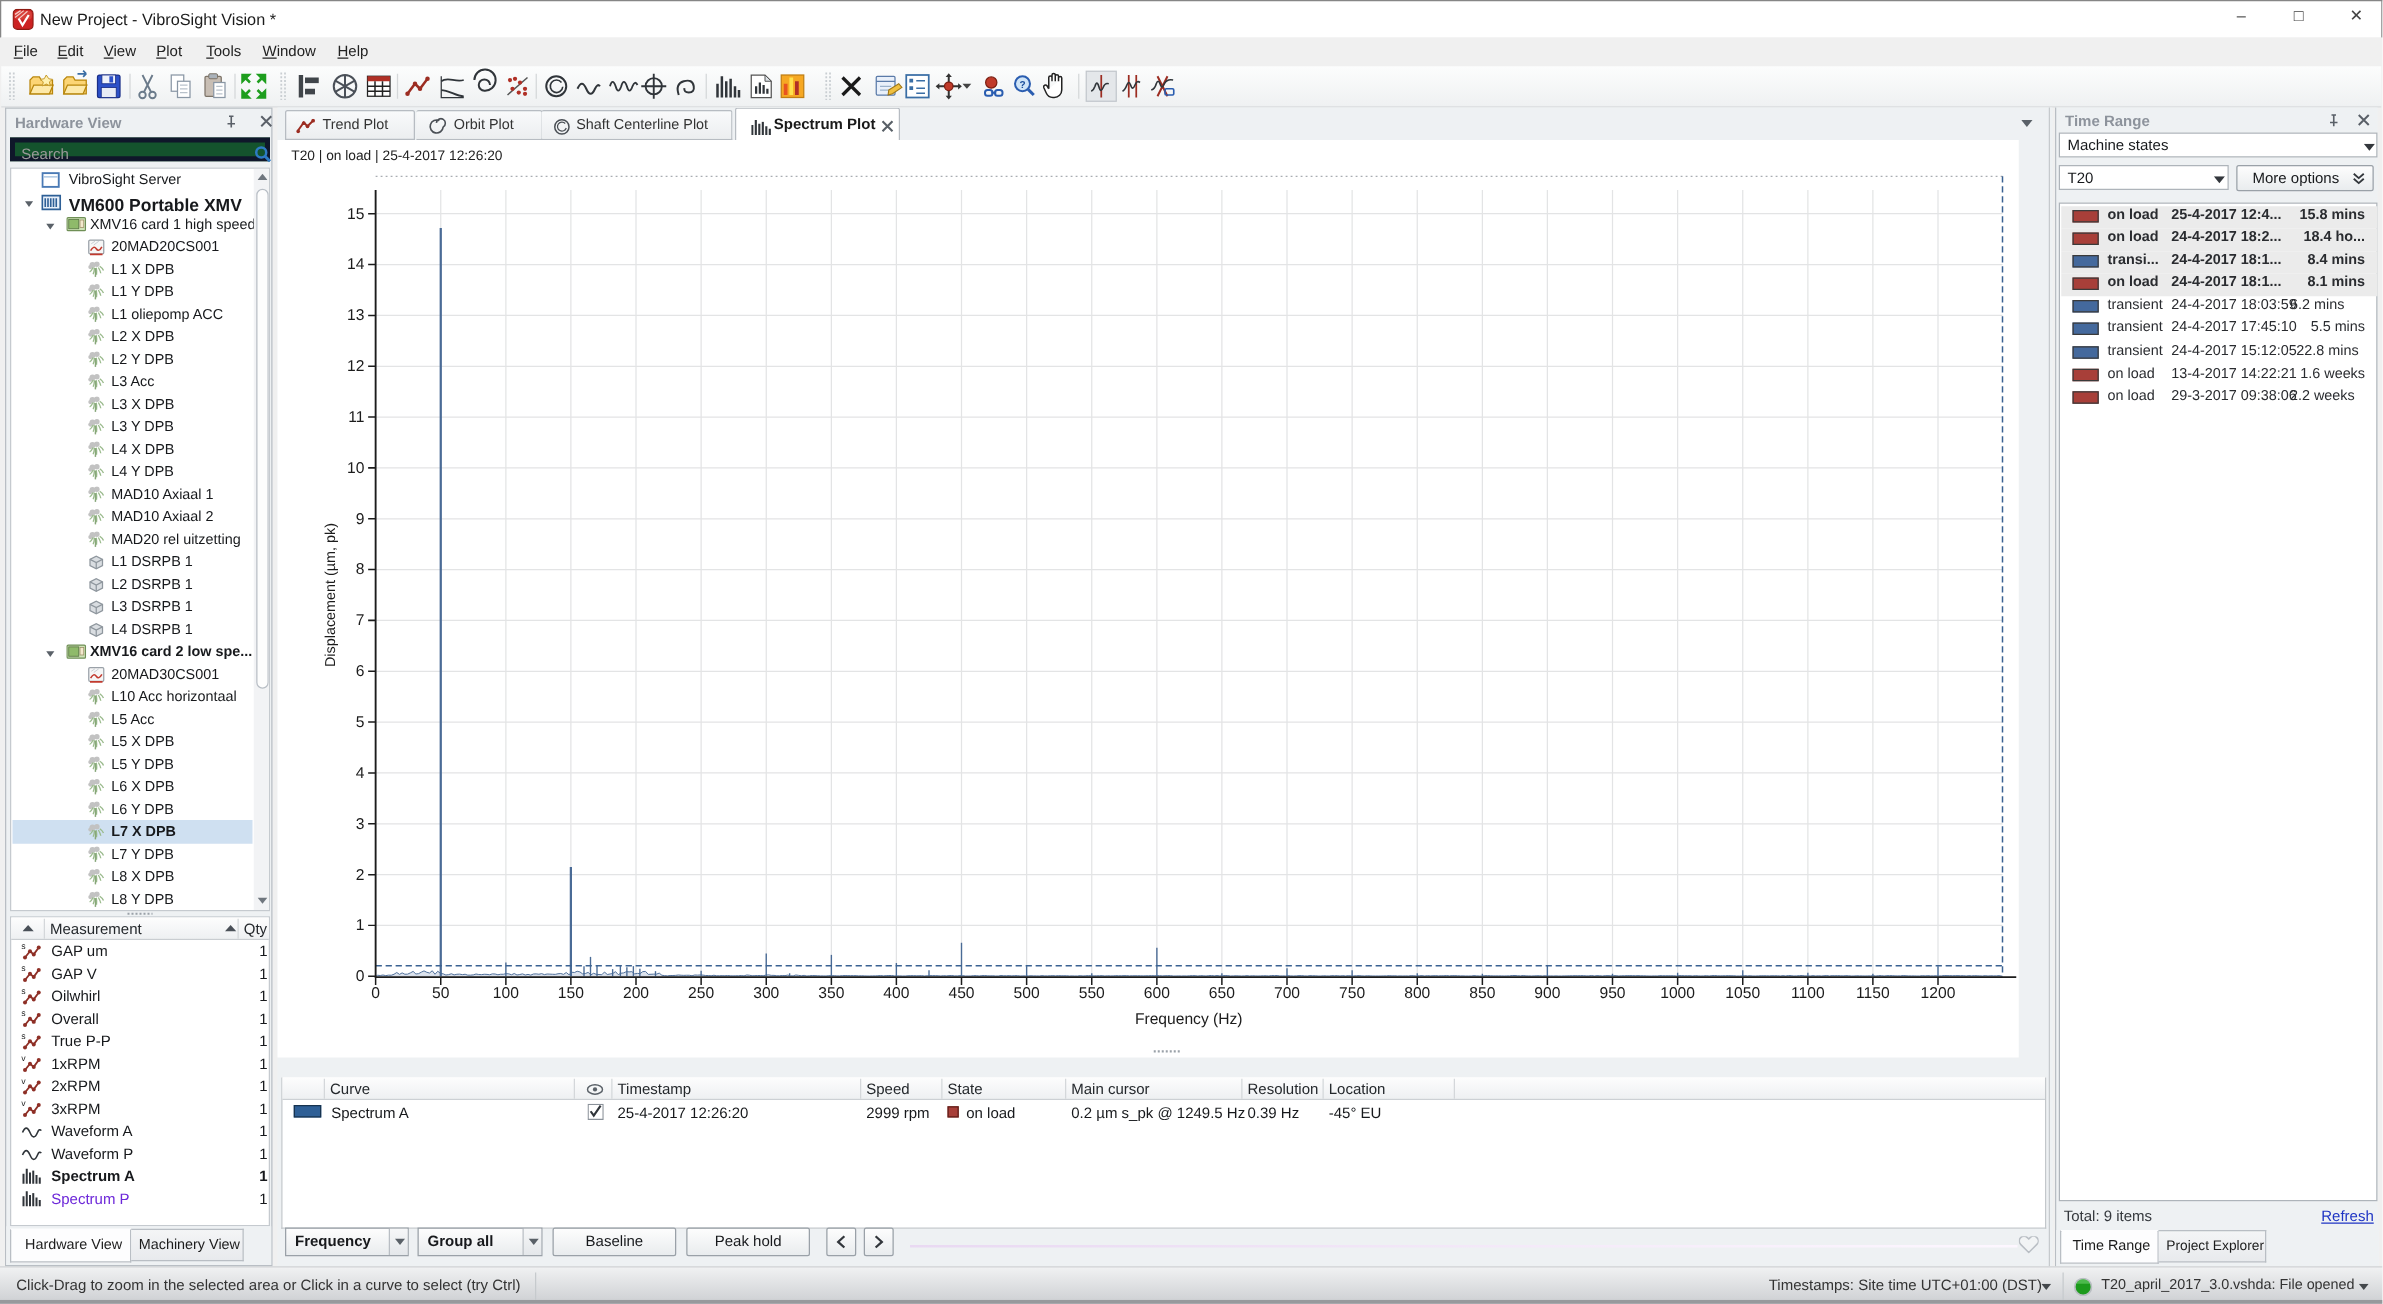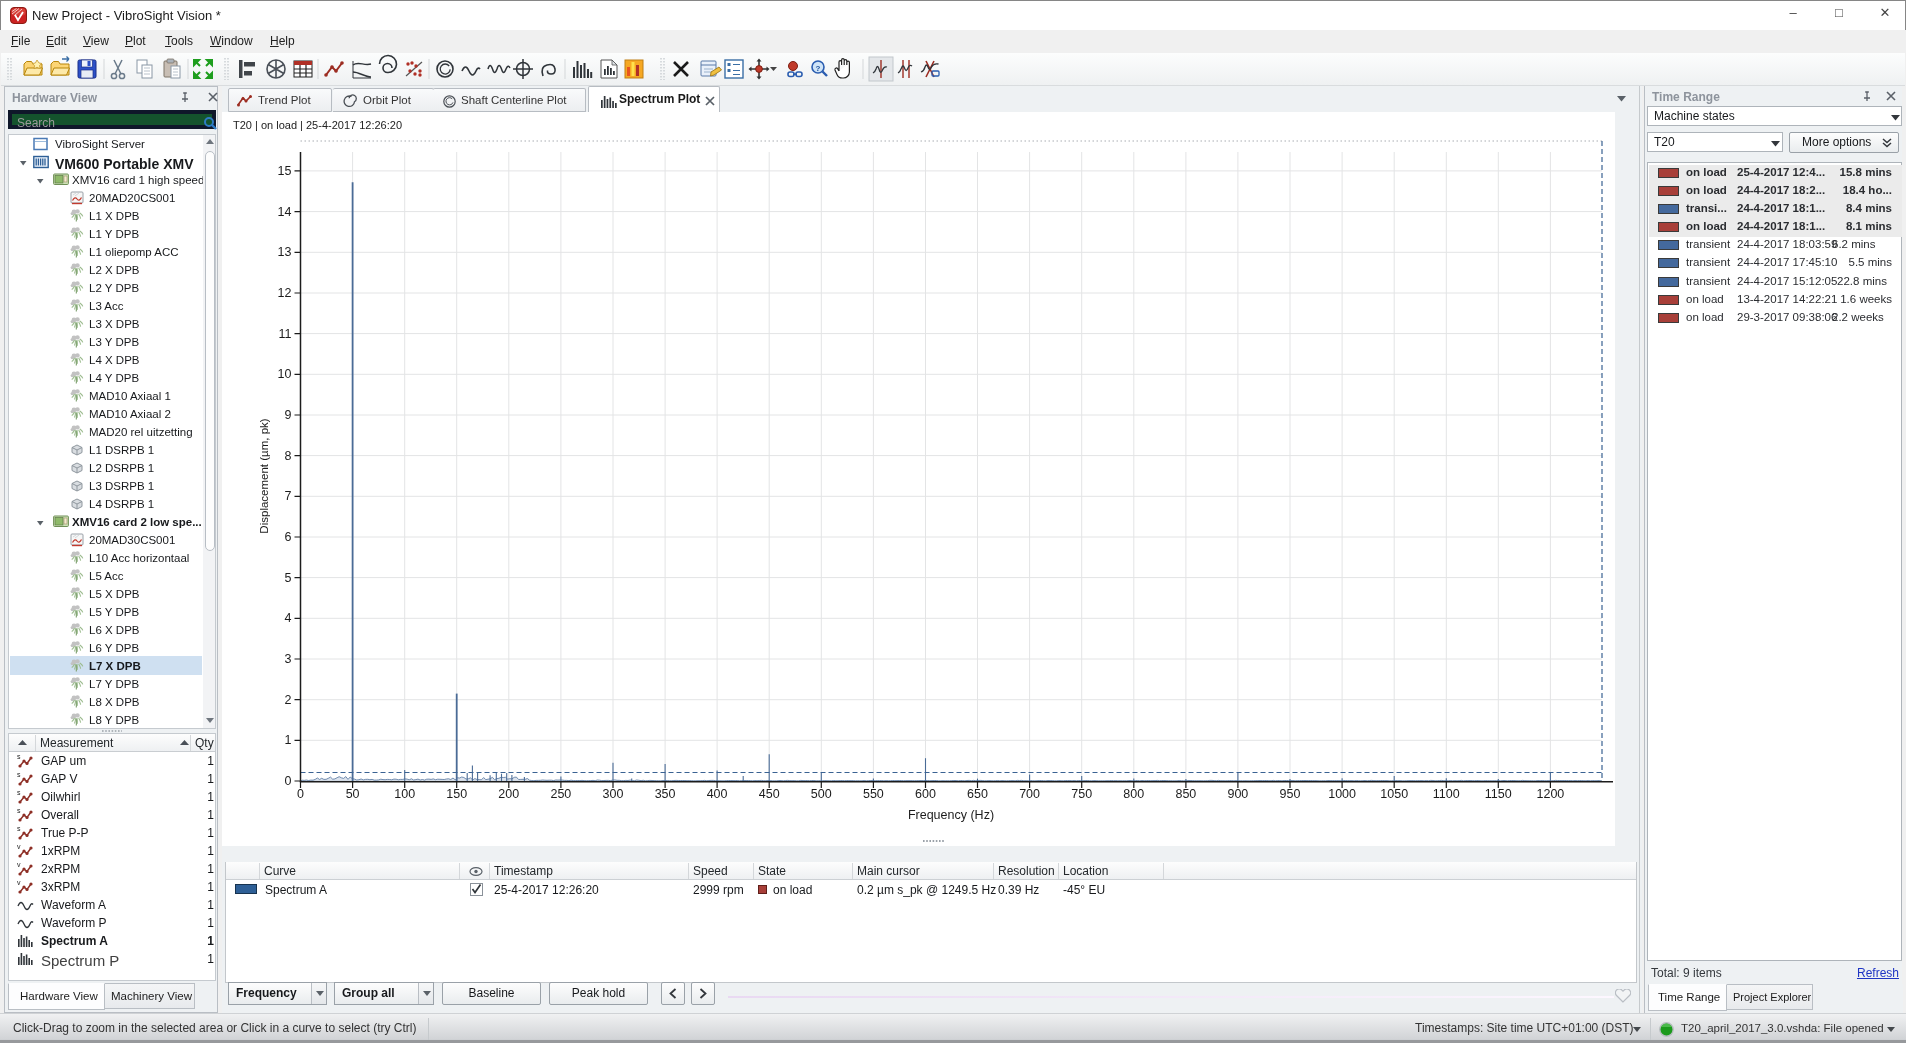--- a/index.html
+++ b/index.html
@@ -766,21 +766,21 @@
     <svg class="abs" style="left:8px;top:217px" width="17" height="16">
         <g fill="#30353a">
           <rect x="1" y="6" width="1.6" height="8"></rect>
           <rect x="3.6" y="2" width="1.6" height="12"></rect>
           <rect x="6.2" y="5" width="1.6" height="9"></rect>
           <rect x="8.8" y="3.5" width="1.6" height="10.5"></rect>
           <rect x="11.4" y="7" width="1.6" height="7"></rect>
           <rect x="14" y="9" width="1.6" height="5"></rect>
         </g>
       </svg>
-      <div class="abs" style="left:32px;top:218px;font-size:15px;color:#404040">Spectrum P</div>
+      <div class="abs" style="left:32px;top:218px;font-size:12px;color:#6d28d9">Spectrum P</div>
       <div class="abs" style="left:162px;top:218px;width:43px;text-align:right;font-size:12px;color:#17191c">1</div>
   </div>
   <div class="abs" style="left:0;top:894px;width:212px;height:31px;background:#eef1f3">
     <div class="abs" style="left:3px;top:2px;width:97px;height:27px;background:#fdfdfe;border:1px solid #b9bec4;border-top:1px solid #fdfdfe">
       <div class="abs" style="left:11px;top:6px;font-size:11.5px;color:#1c1c1c;white-space:nowrap">Hardware View</div>
     </div>
     <div class="abs" style="left:100px;top:2px;width:90px;height:26px;background:linear-gradient(#f4f5f6,#e8eaed);border:1px solid #b9bec4;border-left:none">
       <div class="abs" style="left:6px;top:6px;font-size:11.5px;color:#1c1c1c;white-space:nowrap">Machinery View</div>
     </div>
   </div>

